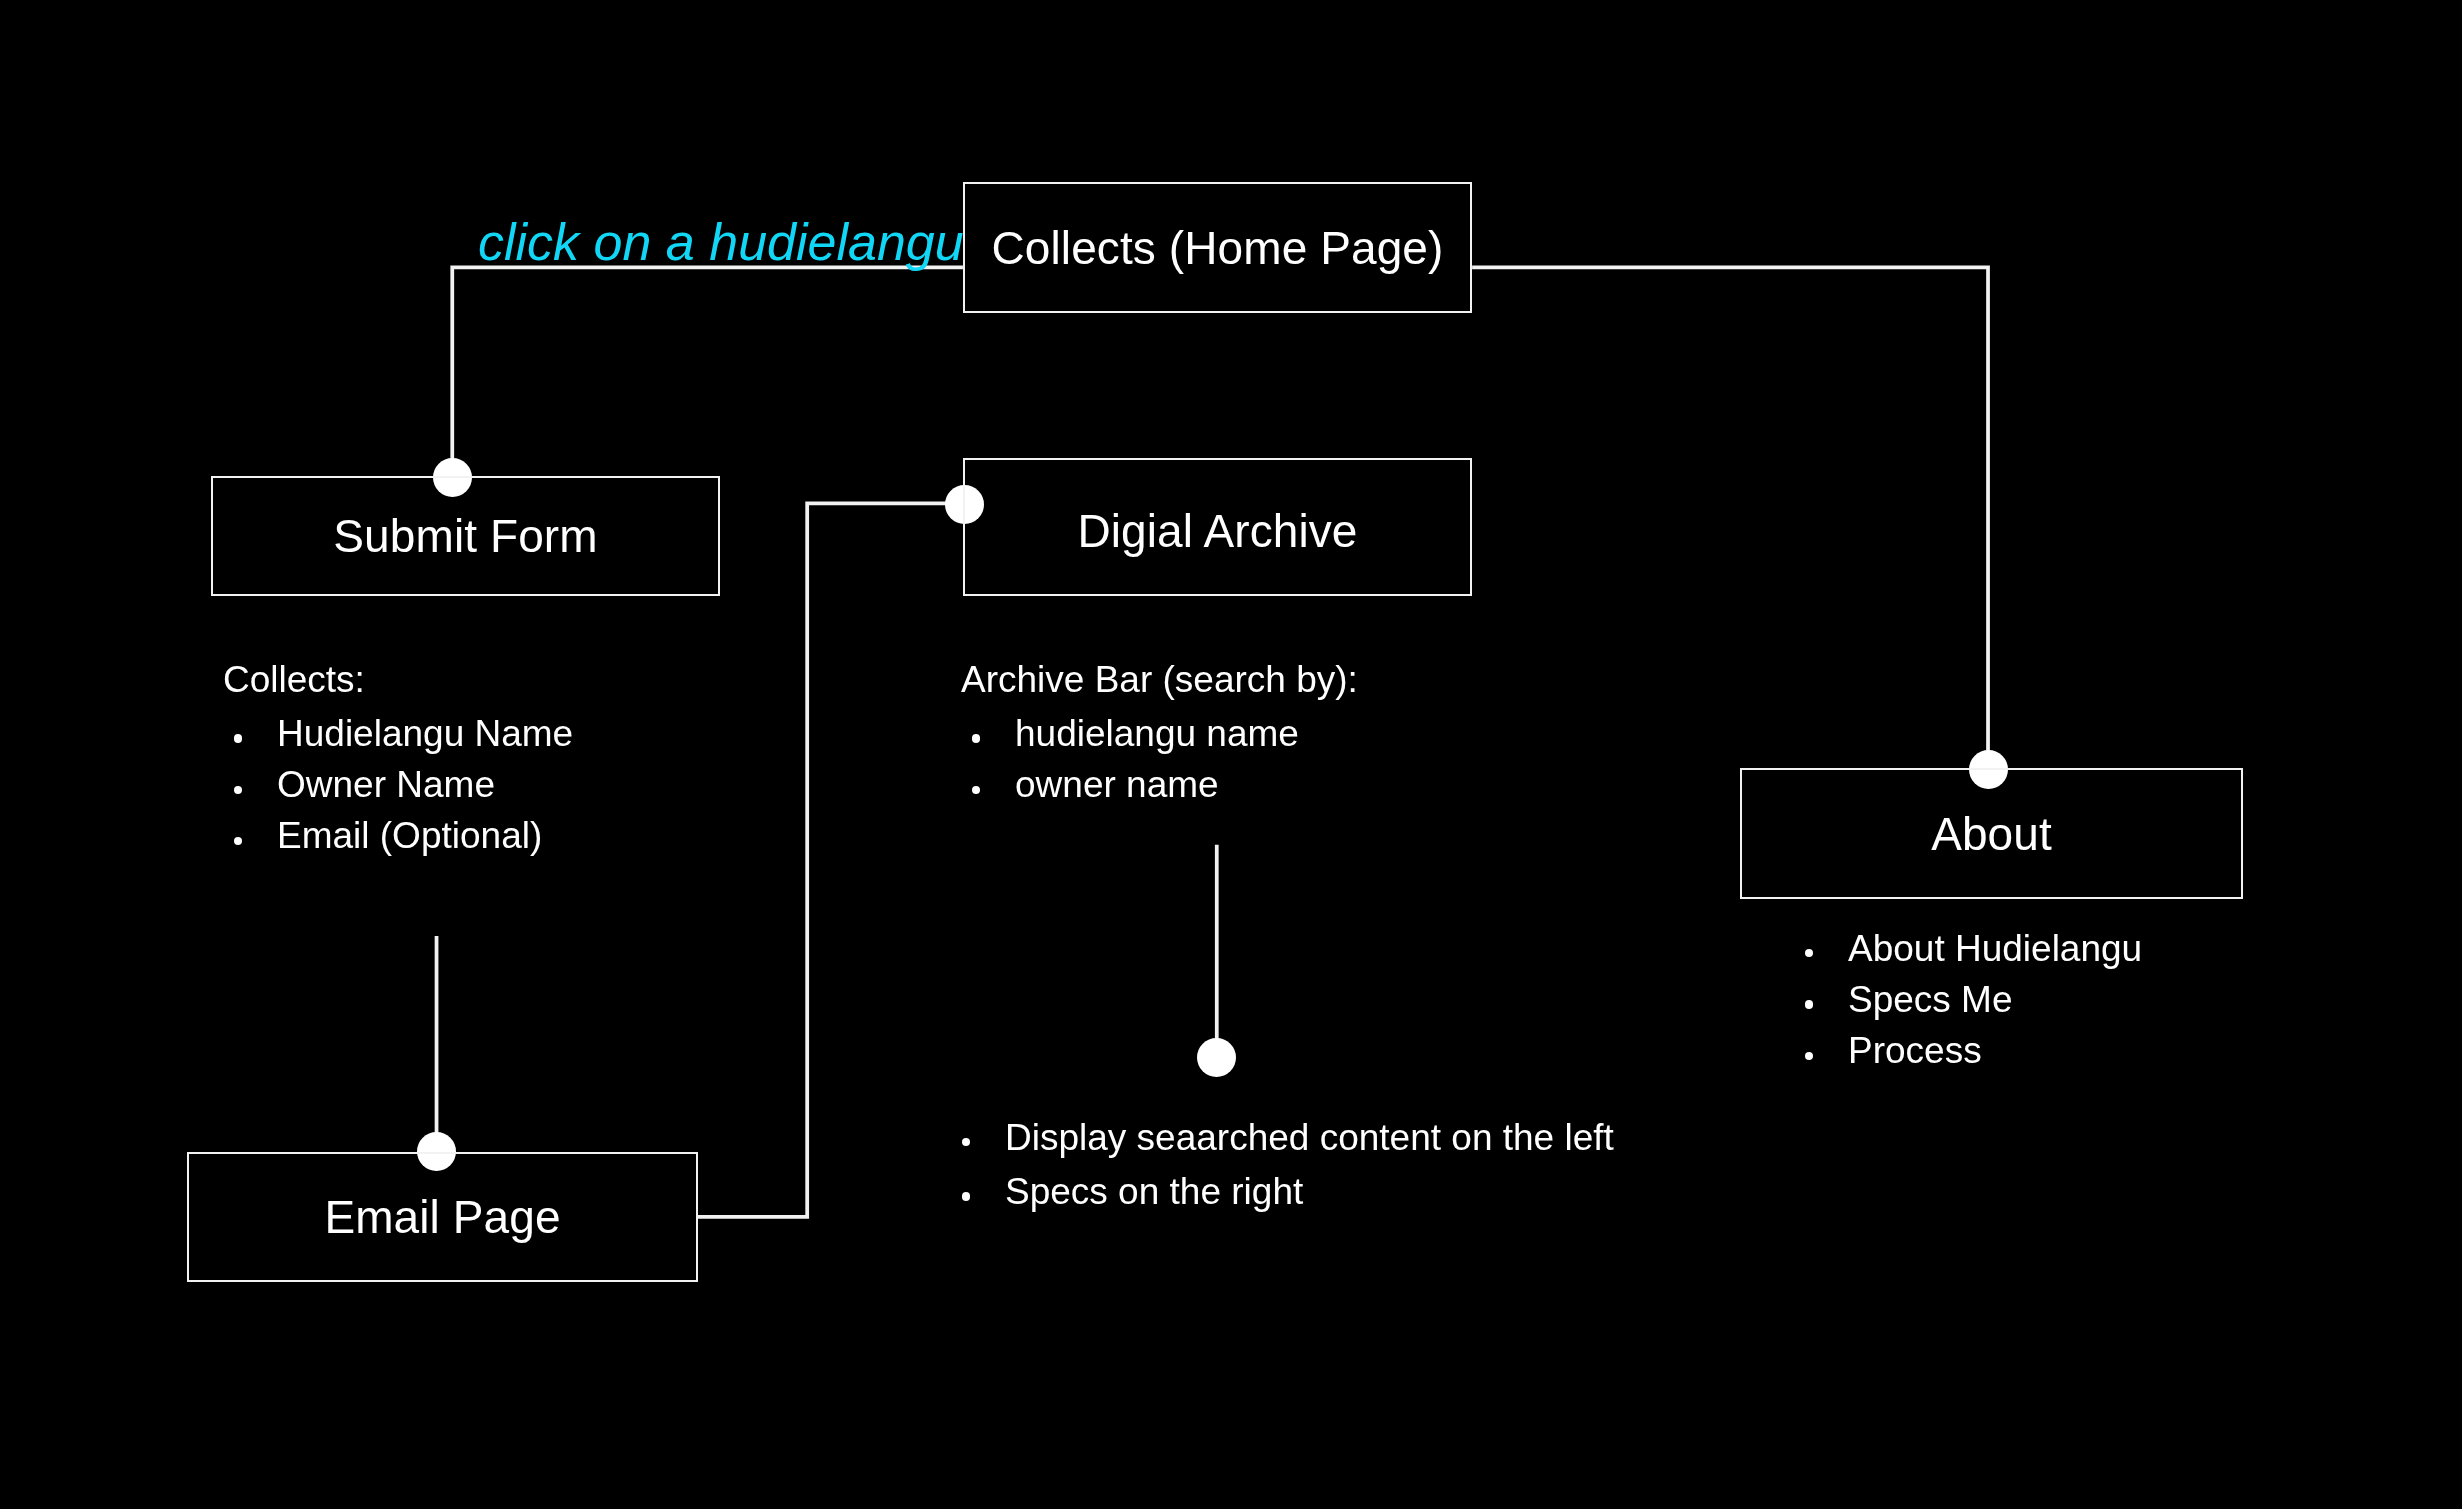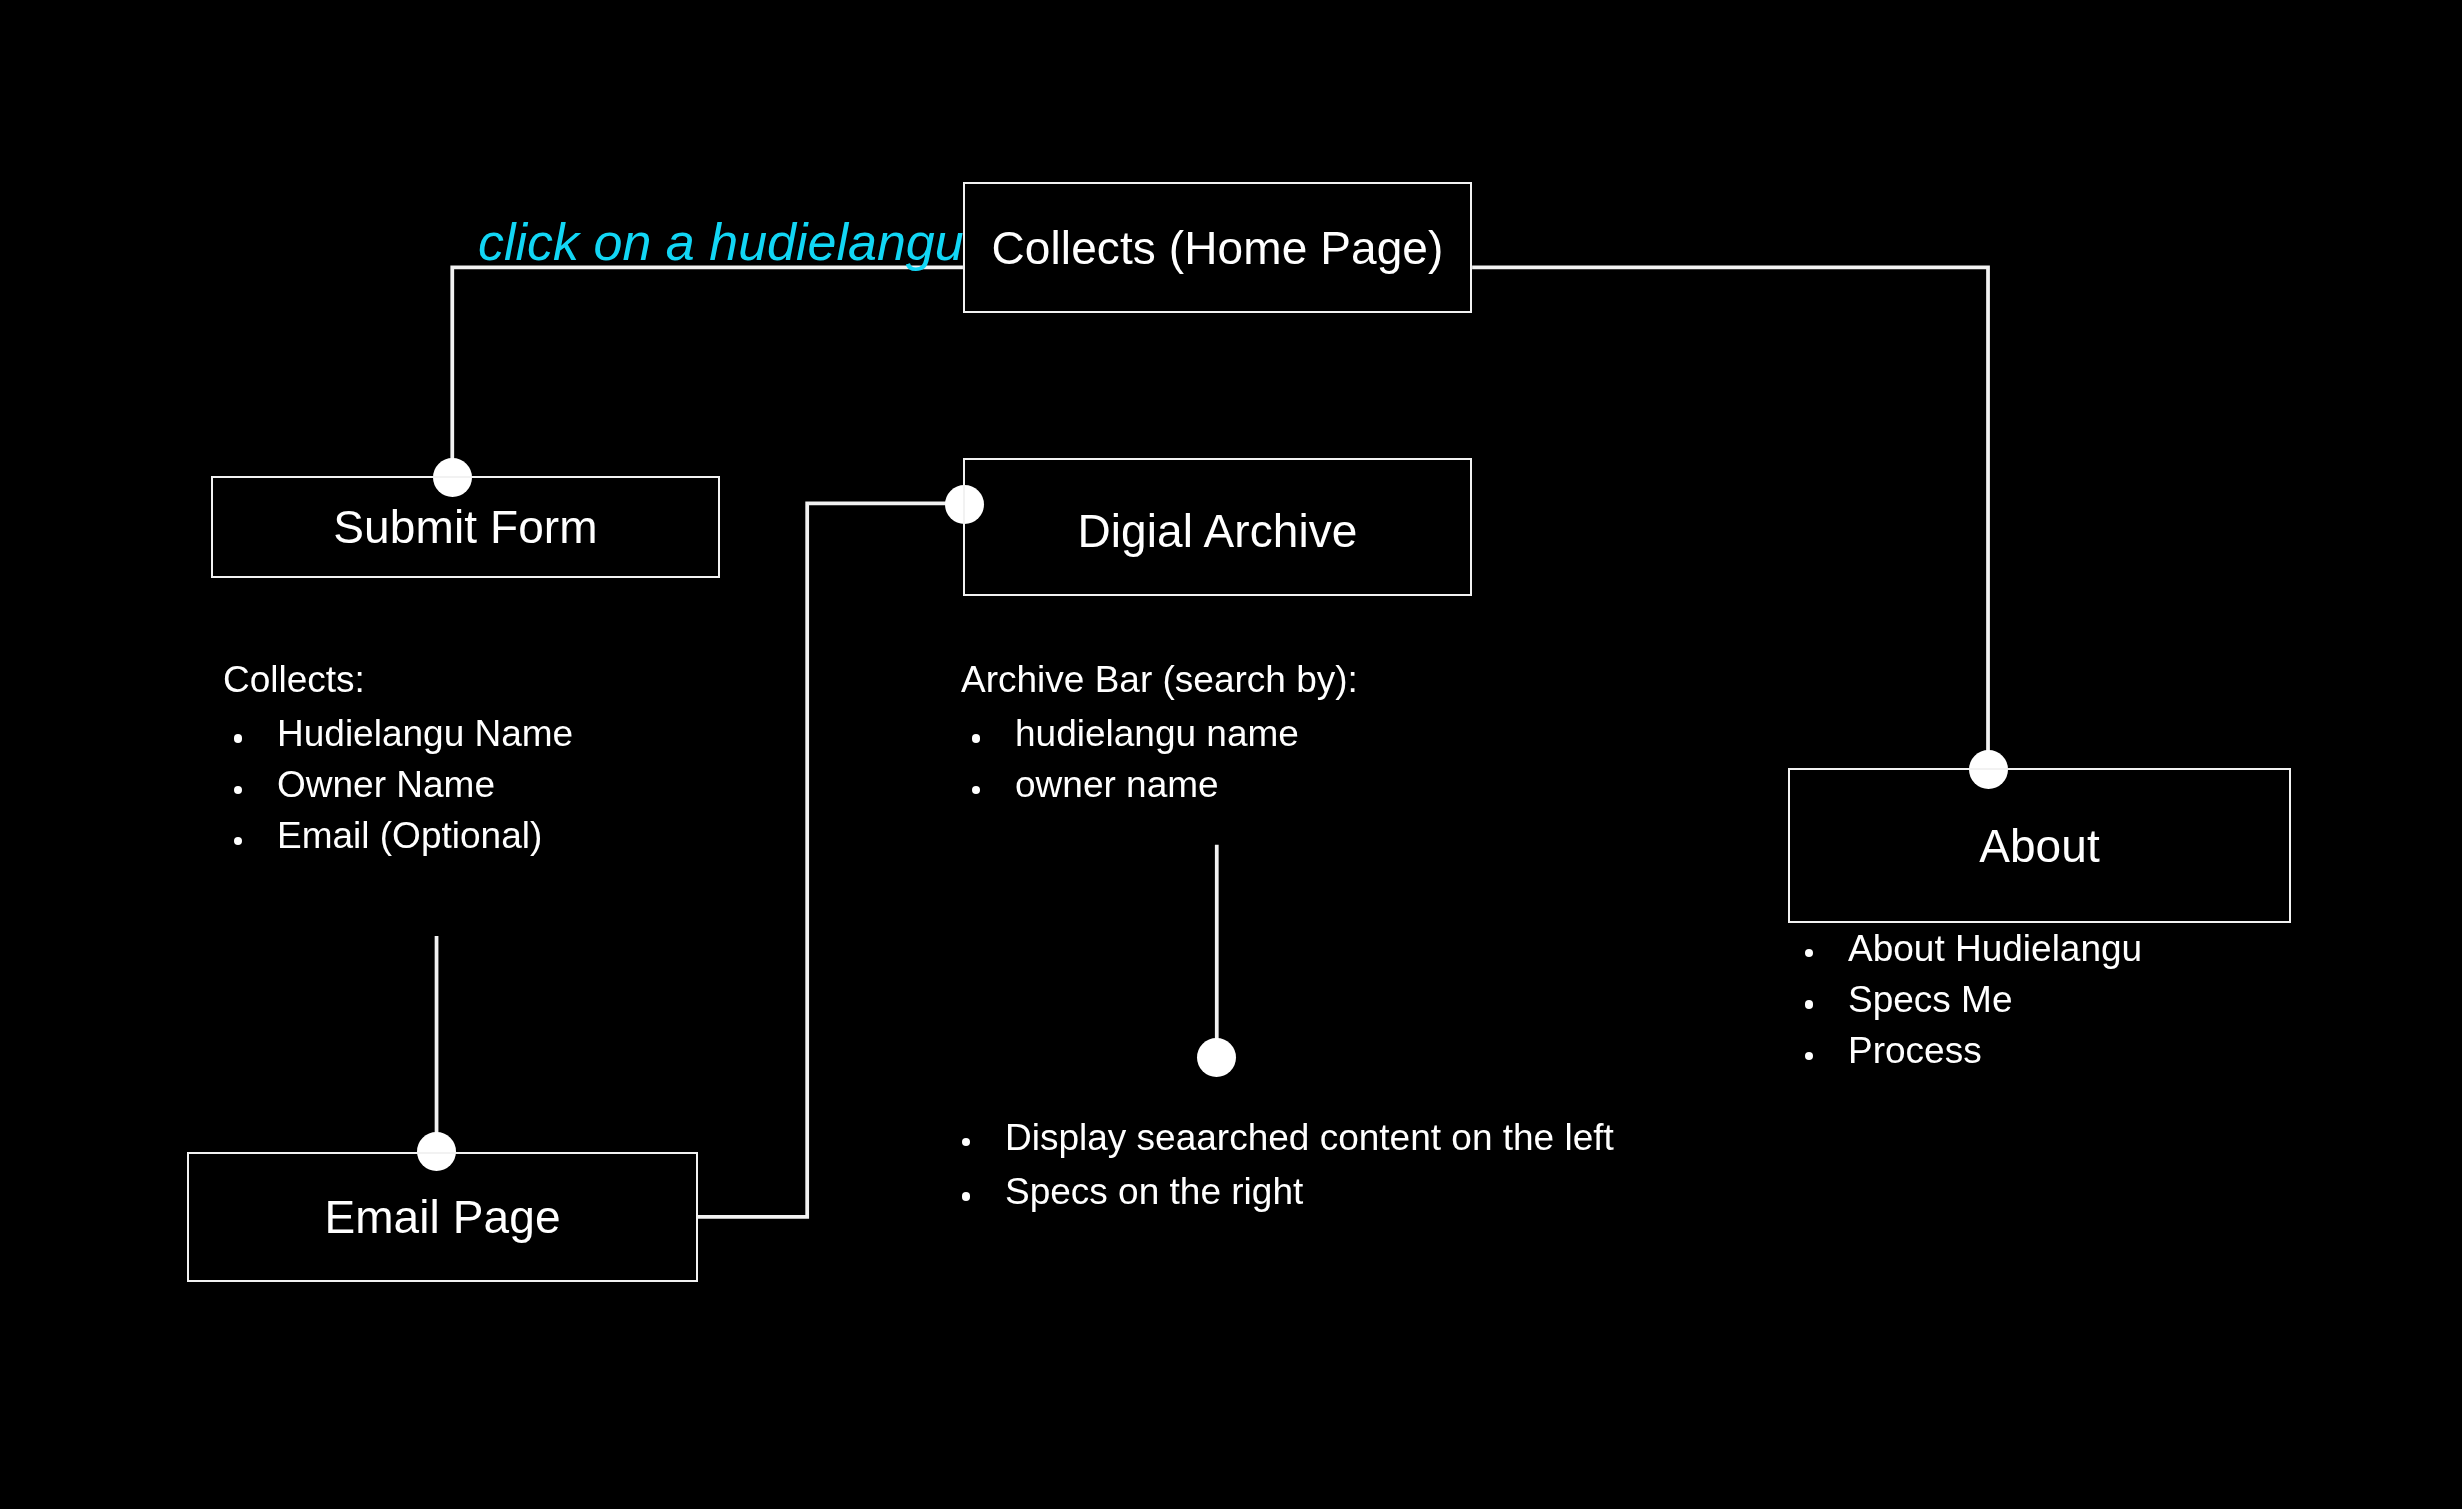--- a/index.html
+++ b/index.html
@@ -128,33 +128,33 @@
   <div class="dot" style="left:1969px; top:750px; width:39px; height:39px;"></div>
   <div class="dot" style="left:417px;  top:1132px; width:39px; height:39px;"></div>
   <div class="dot" style="left:1197px; top:1038px; width:39px; height:39px;"></div>
 
   <div class="annot" style="left:478px; top:212px; font-size:52px;">click on a hudielangu</div>
 
   <div class="node-box" style="left:963px; top:182px; width:509px; height:131px;">
     <span class="node-label" style="font-size:46px;">Collects (Home Page)</span>
   </div>
 
-  <div class="node-box" style="left:211px; top:476px; width:509px; height:102px;justify-content:center;">
+  <div class="node-box" style="left:211px; top:476px; width:509px; height:120px;justify-content:center;">
     <span class="node-label" style="font-size:46px;">Submit Form</span>
   </div>
 
   <div class="node-box" style="left:963px; top:458px; width:509px; height:138px;">
     <span class="node-label" style="font-size:46px;margin-top:8px;">Digial Archive</span>
   </div>
 
   <div class="node-box" style="left:187px; top:1152px; width:511px; height:130px;">
     <span class="node-label" style="font-size:46px;">Email Page</span>
   </div>
 
-  <div class="node-box" style="left:1788px; top:768px; width:503px; height:155px;">
+  <div class="node-box" style="left:1740px; top:768px; width:503px; height:131px;">
     <span class="node-label" style="font-size:46px;">About</span>
   </div>
 
   <div class="textblock" id="collects-block">
     <div class="tb-head">Collects:</div>
     <ul class="bullets">
       <li>
         <span class="bdot"></span>
         <span class="btxt">Hudielangu Name</span>
       </li>

